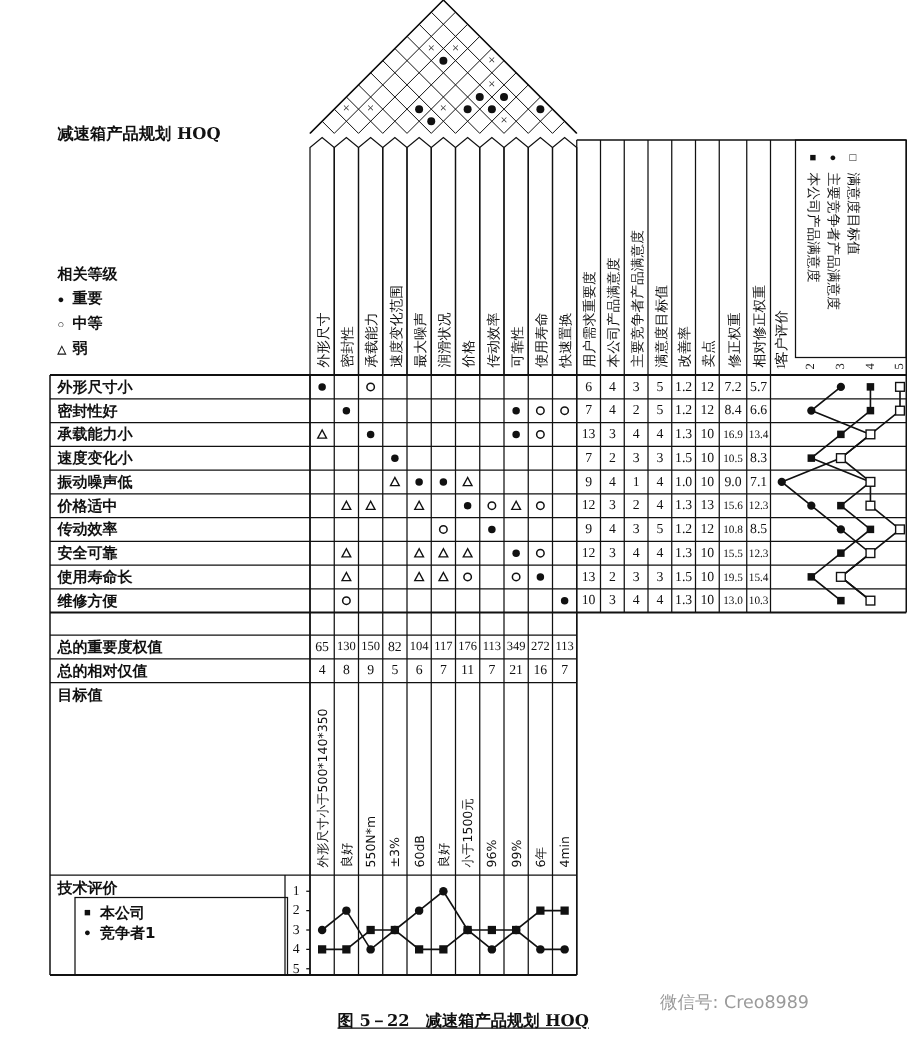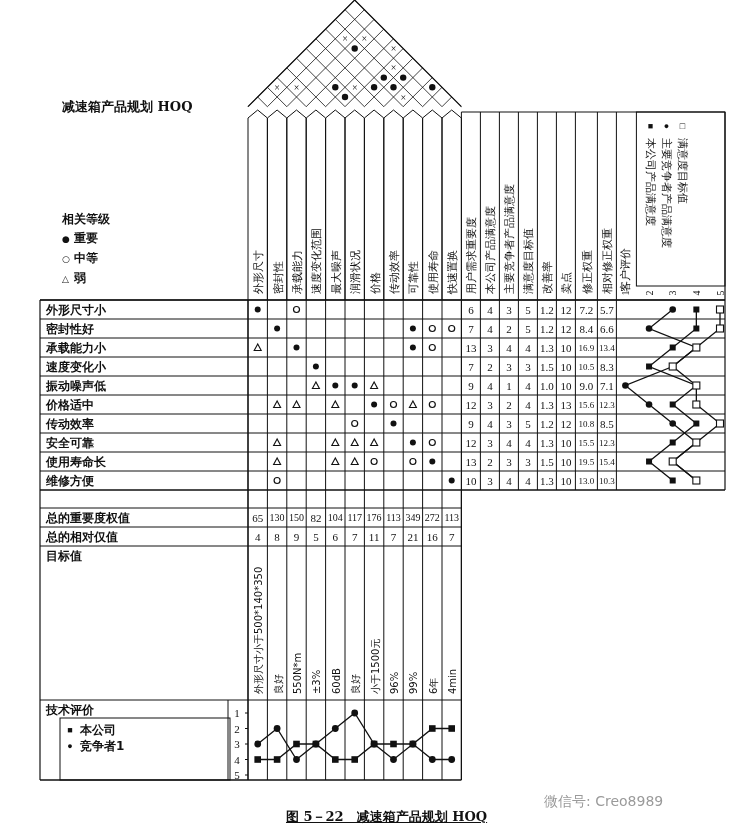--- a/index.html
+++ b/index.html
@@ -1,19 +1,19 @@
 <!DOCTYPE html>
 <html><head>
 <meta charset="utf-8">
 <style>
   html,body{margin:0;padding:0;background:#fff;}
   body{width:731px;height:833px;position:relative;overflow:hidden;font-family:"DejaVu Serif","Liberation Serif",serif;color:#111;}
-  .abs{position:absolute;margin-left:16px;}
+  .abs{position:absolute;}
   .title{left:46px;top:98px;font-size:13px;font-weight:bold;}
-  .legend{left:46px;top:210px;font-size:12px;font-weight:bold;line-height:19px;}
+  .legend{left:46px;top:210px;font-size:12px;font-weight:bold;line-height:19px;font-family:Liberation Serif, serif;}
   .legend .sym{display:inline-block;width:12px;font-size:9px;}
   svg{position:absolute;left:0;top:0;}
   .caption{left:270px;top:808px;font-size:13px;font-weight:bold;text-decoration:underline;}
   .watermark{left:528px;top:793px;font-size:14px;color:#9a9a9a;font-family:"DejaVu Sans","Liberation Sans",sans-serif;text-align:center;}
 </style>
 </head>
 <body>
 
 <div class="abs title">减速箱产品规划 HOQ</div>
 

